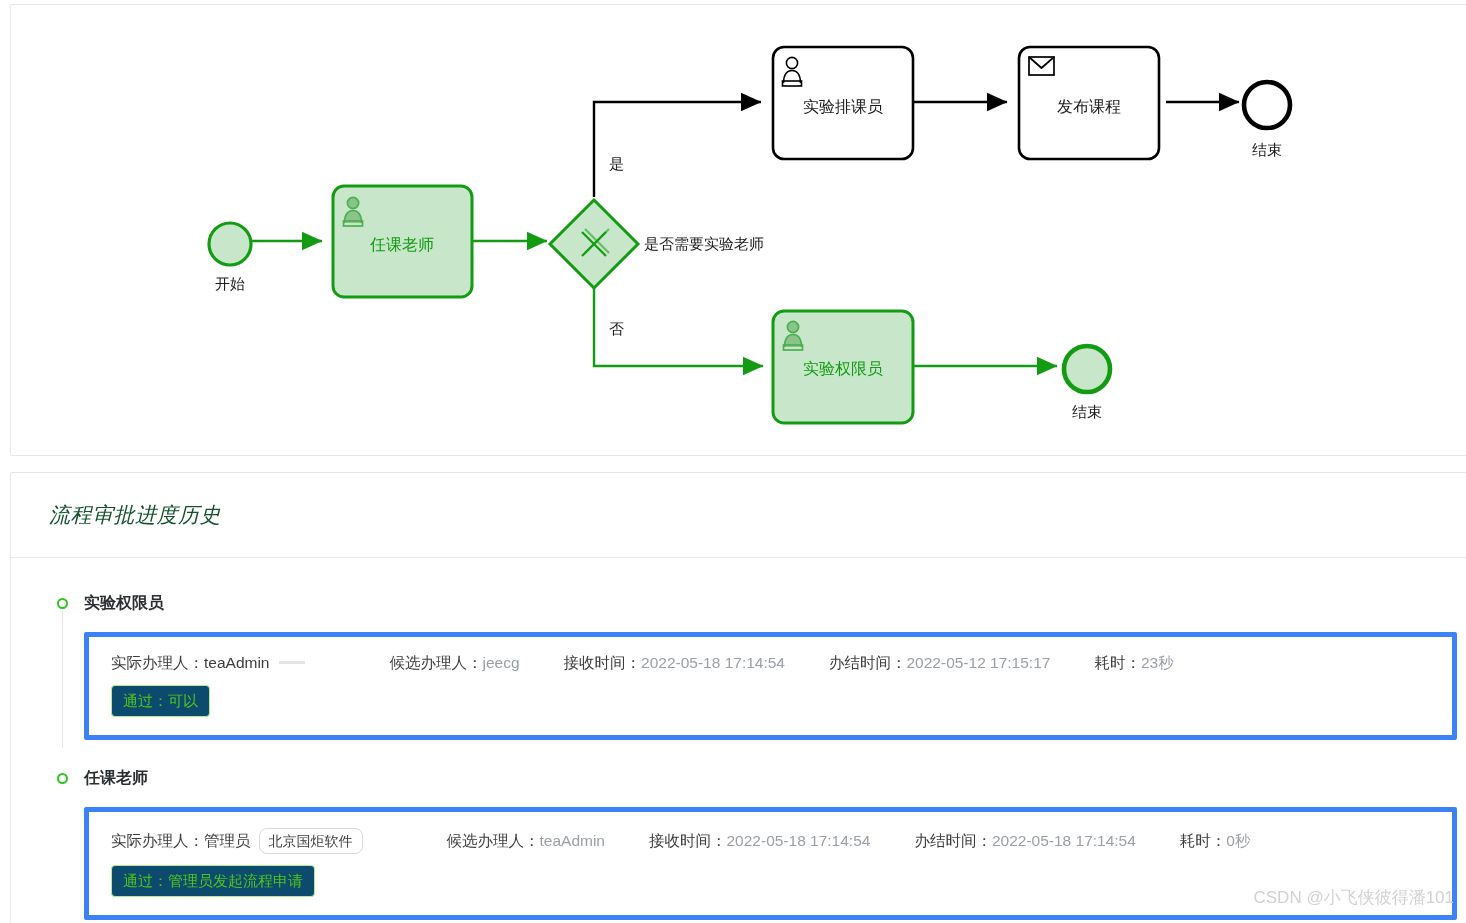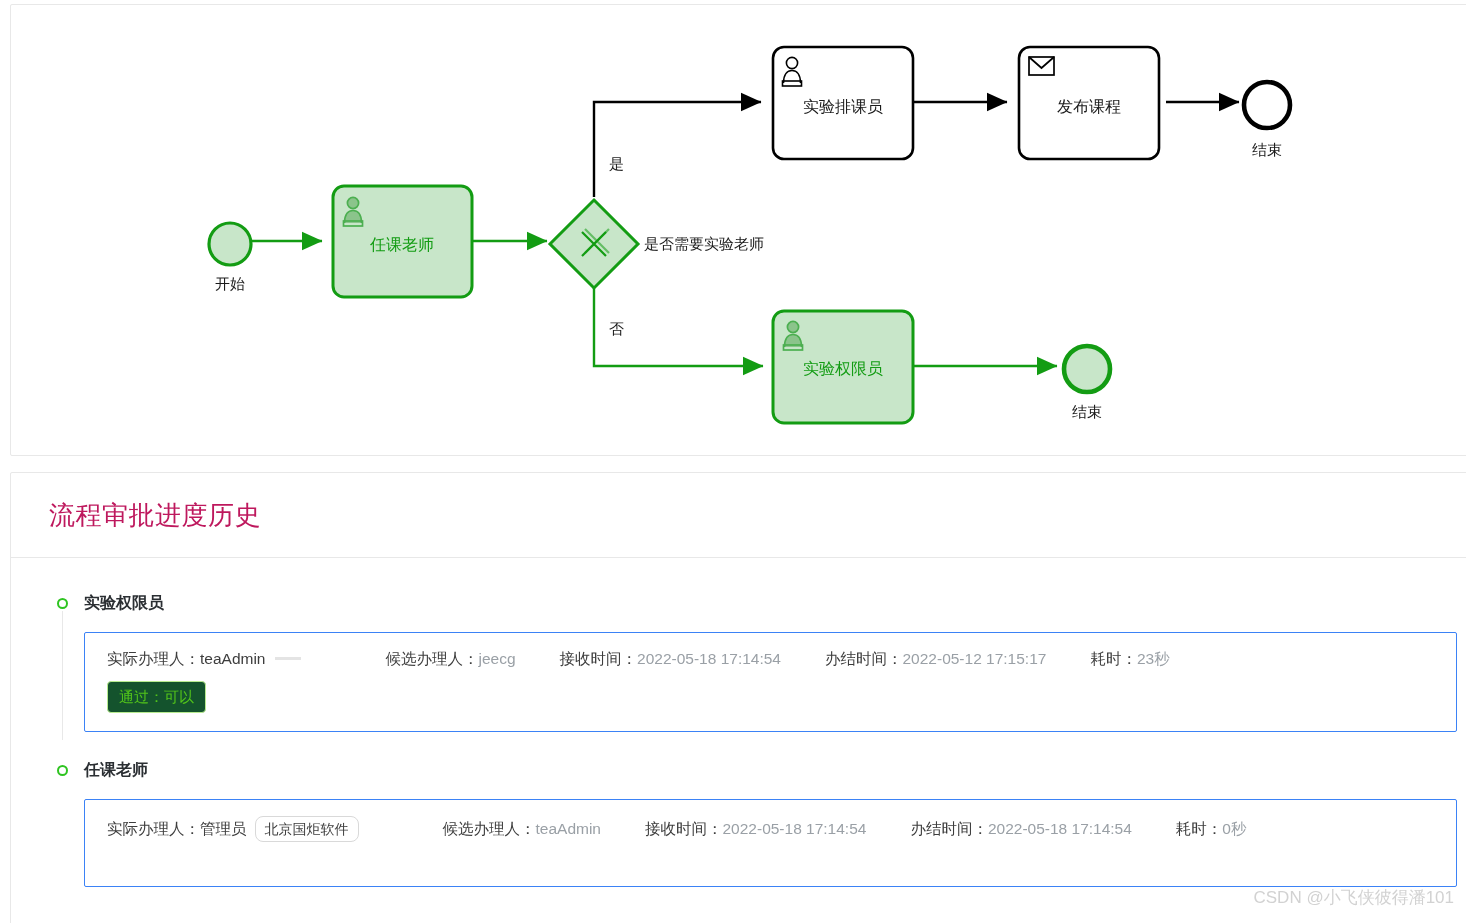--- a/index.html
+++ b/index.html
@@ -22,22 +22,23 @@
   #diagram-card { left: 10px; top: 4px; width: 1466px; height: 452px; }
   #history-card { left: 10px; top: 472px; width: 1466px; height: 460px; }
 
   .card-head {
     height: 85px;
     border-bottom: 1px solid #e8e8e8;
     display: flex; align-items: center;
     padding-left: 38px;
   }
   .card-title {
-    font-size: 26px; color: #be185d; font-weight: 400;
+    font-size: 21px; color: #14532d; font-weight: 400;
     letter-spacing: .5px;
+    font-style: italic;
   }
 
   
   #bpmn { position: absolute; left: 0; top: 0; width: 1456px; height: 452px; }
 
   
   #timeline { position: absolute; left: 46px; top: 118px; width: 1400px; }
   .tl-item { position: relative; padding-left: 27px; }
   .tl-dot {
     position: absolute; left: 0; top: 7px;
@@ -46,21 +47,21 @@
   }
   .tl-tail {
     position: absolute; left: 5px; top: 20px; bottom: -8px;
     width: 1px; background: #e8e8e8;
   }
   .tl-head {
     font-size: 16px; font-weight: bold; color: #2b2f33;
     line-height: 24px; margin-bottom: 17px;
   }
   .tl-body {
-    border: 1px solid #3b82f6; border-radius: 2px;
+    border: 5px solid #3b82f6; border-radius: 2px;
     background: #ffffff;
     padding: 16px 10px 18px 22px;
     margin-bottom: 26px;
     min-height: 88px;
   }
   .row1 { display: flex; align-items: center; white-space: nowrap; }
   .fld { display: flex; align-items: baseline; }
   .fld-label { font-size: 15.5px; color: #3d3d3d; }
   .fld-value { font-size: 15.5px; color: #9aa0a6; }
   .fld-value.dark { color: #3d3d3d; }
@@ -78,21 +79,21 @@
     line-height: 18px;
   }
   .empty-tag {
     display: inline-block; width: 26px; height: 0;
     border-top: 3px solid #e4e4e4;
     margin-left: 10px; position: relative; top: -4px;
   }
   .pass-badge {
     display: inline-block; margin-top: 11px;
     border: 1px solid #b7eb8f; border-radius: 4px;
-    background: #14532d;
+    background: #0c4a6e;
     color: #52c41a; font-size: 15px;
     padding: 4px 11px; line-height: 22px;
   }
 
   
   #watermark {
     position: absolute; right: 12px; bottom: 14px;
     font-size: 17px; color: #d2d2d2; white-space: nowrap;
   }
 </style>
@@ -261,20 +262,21 @@
             <div class="fld">
               <span class="fld-label">办结时间：</span>
               <span class="fld-value">2022-05-18 17:14:54</span>
             </div>
             <span class="gap-d"></span>
             <div class="fld">
               <span class="fld-label">耗时：</span>
               <span class="fld-value">0秒</span>
             </div>
           </div>
+          <span class="pass-badge">通过：管理员发起流程申请</span>
         </div>
       </div>
 
     </div>
   </div>
 
   <div id="watermark">CSDN @小飞侠彼得潘101</div>
 </div>
 
 </body></html>

